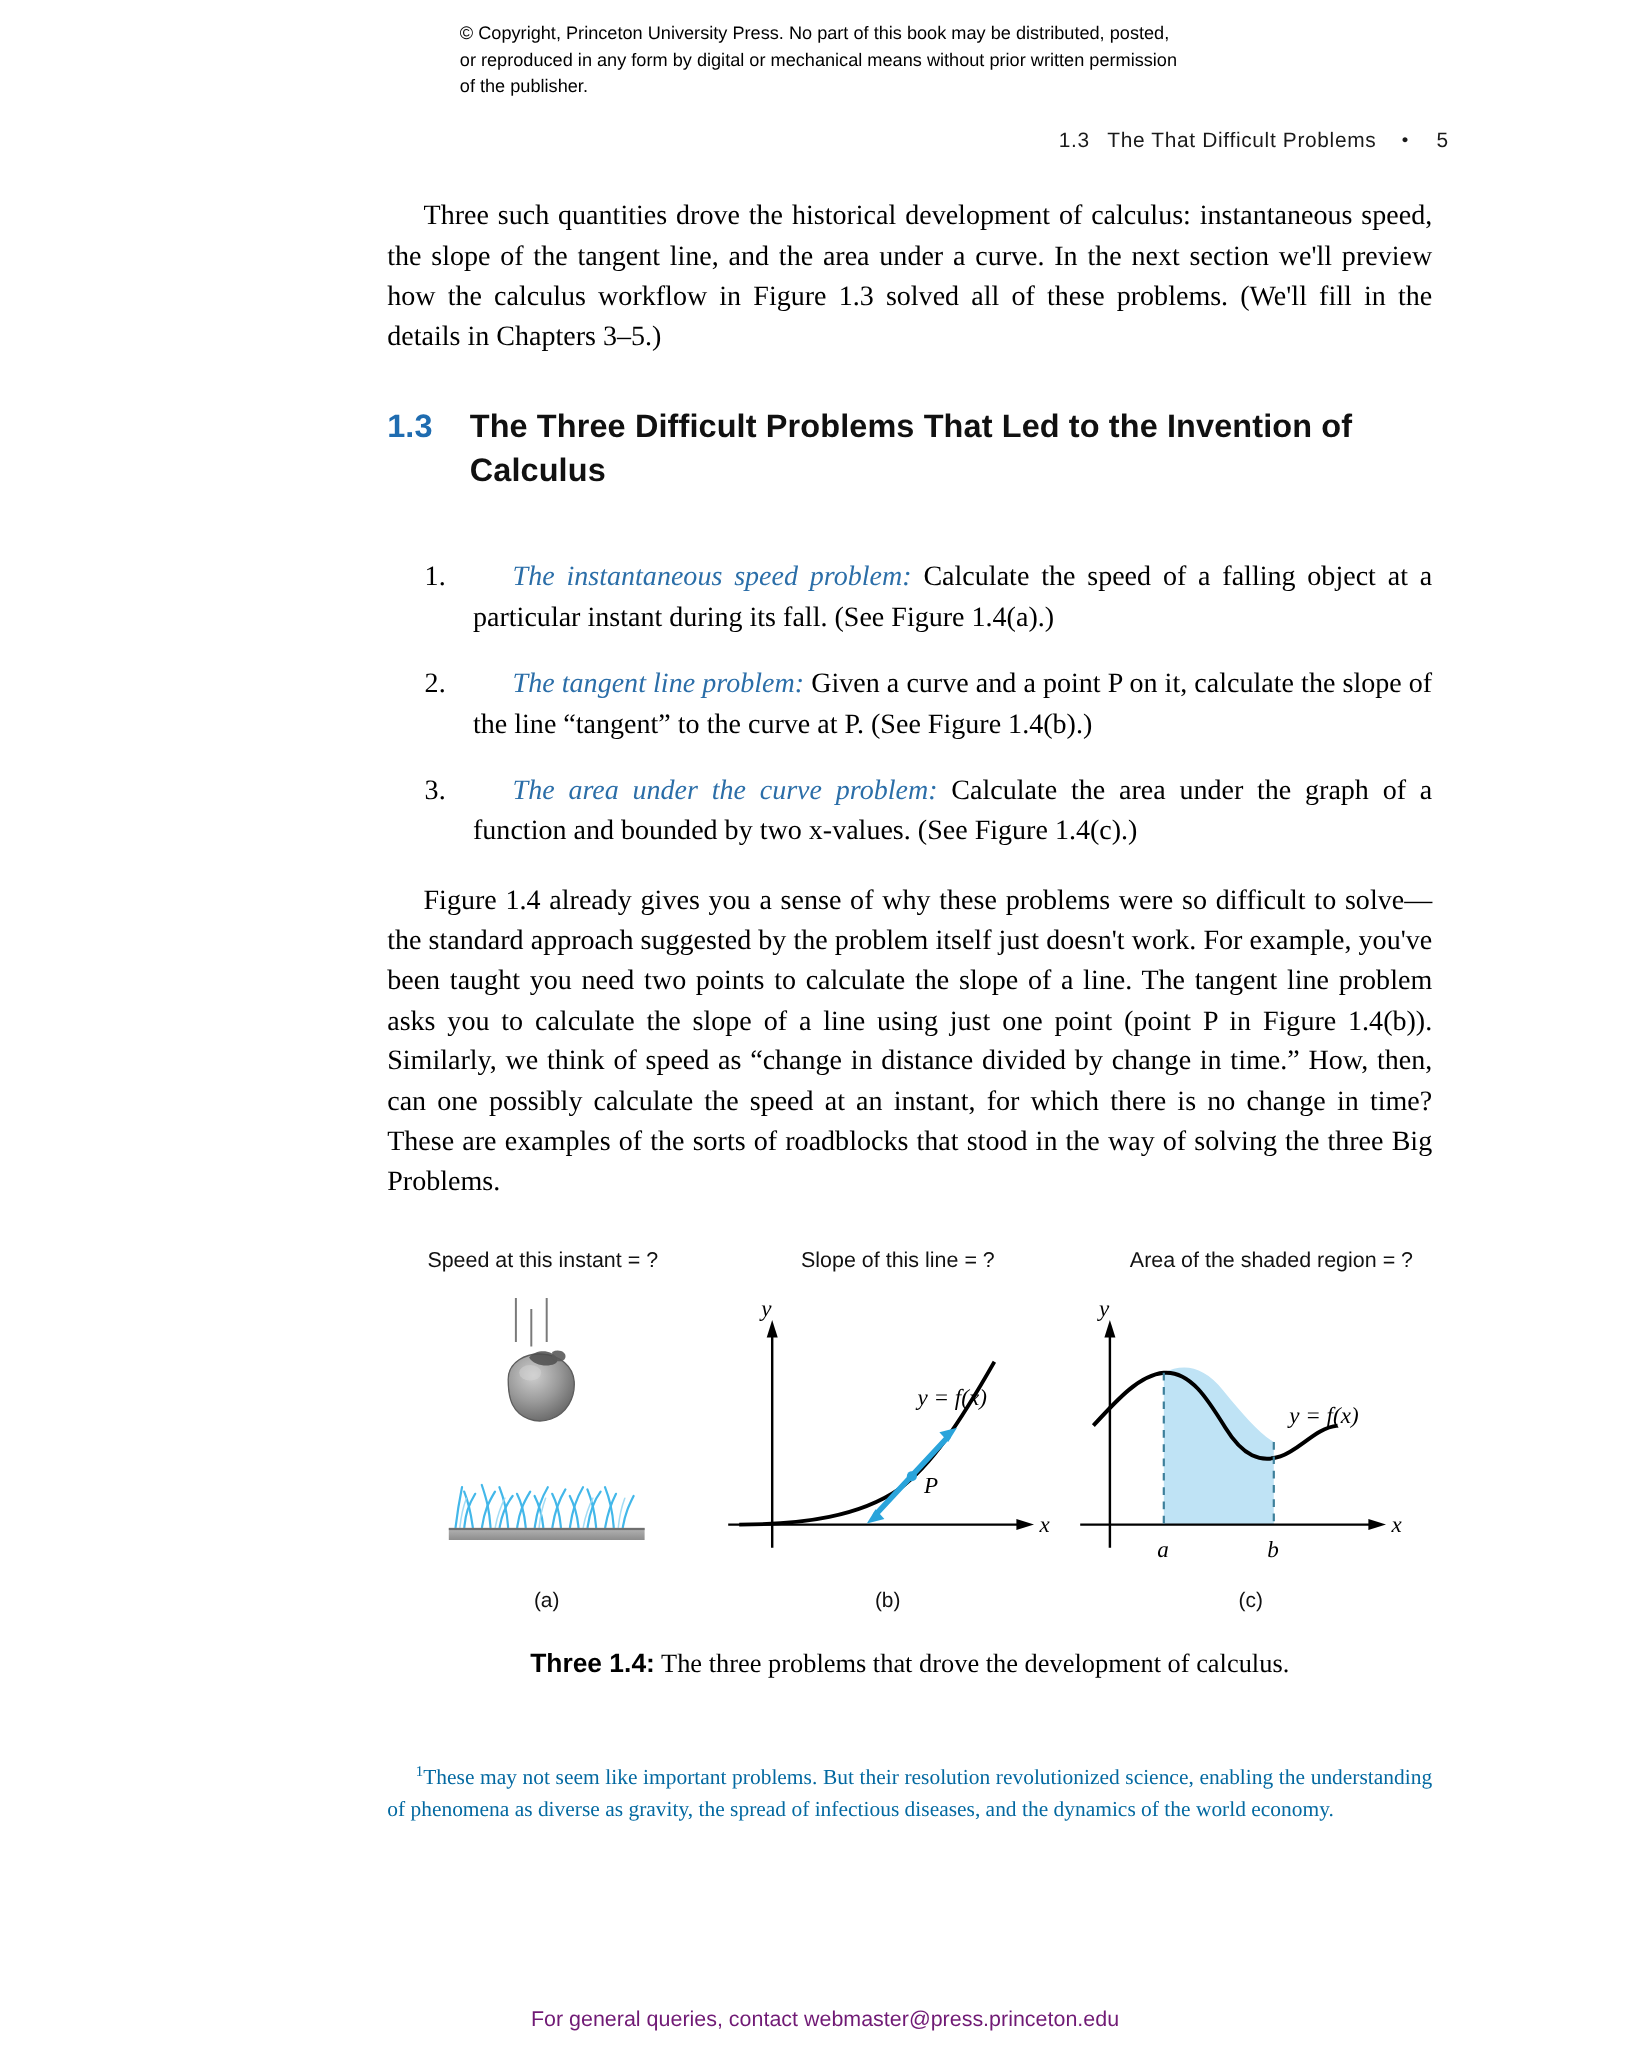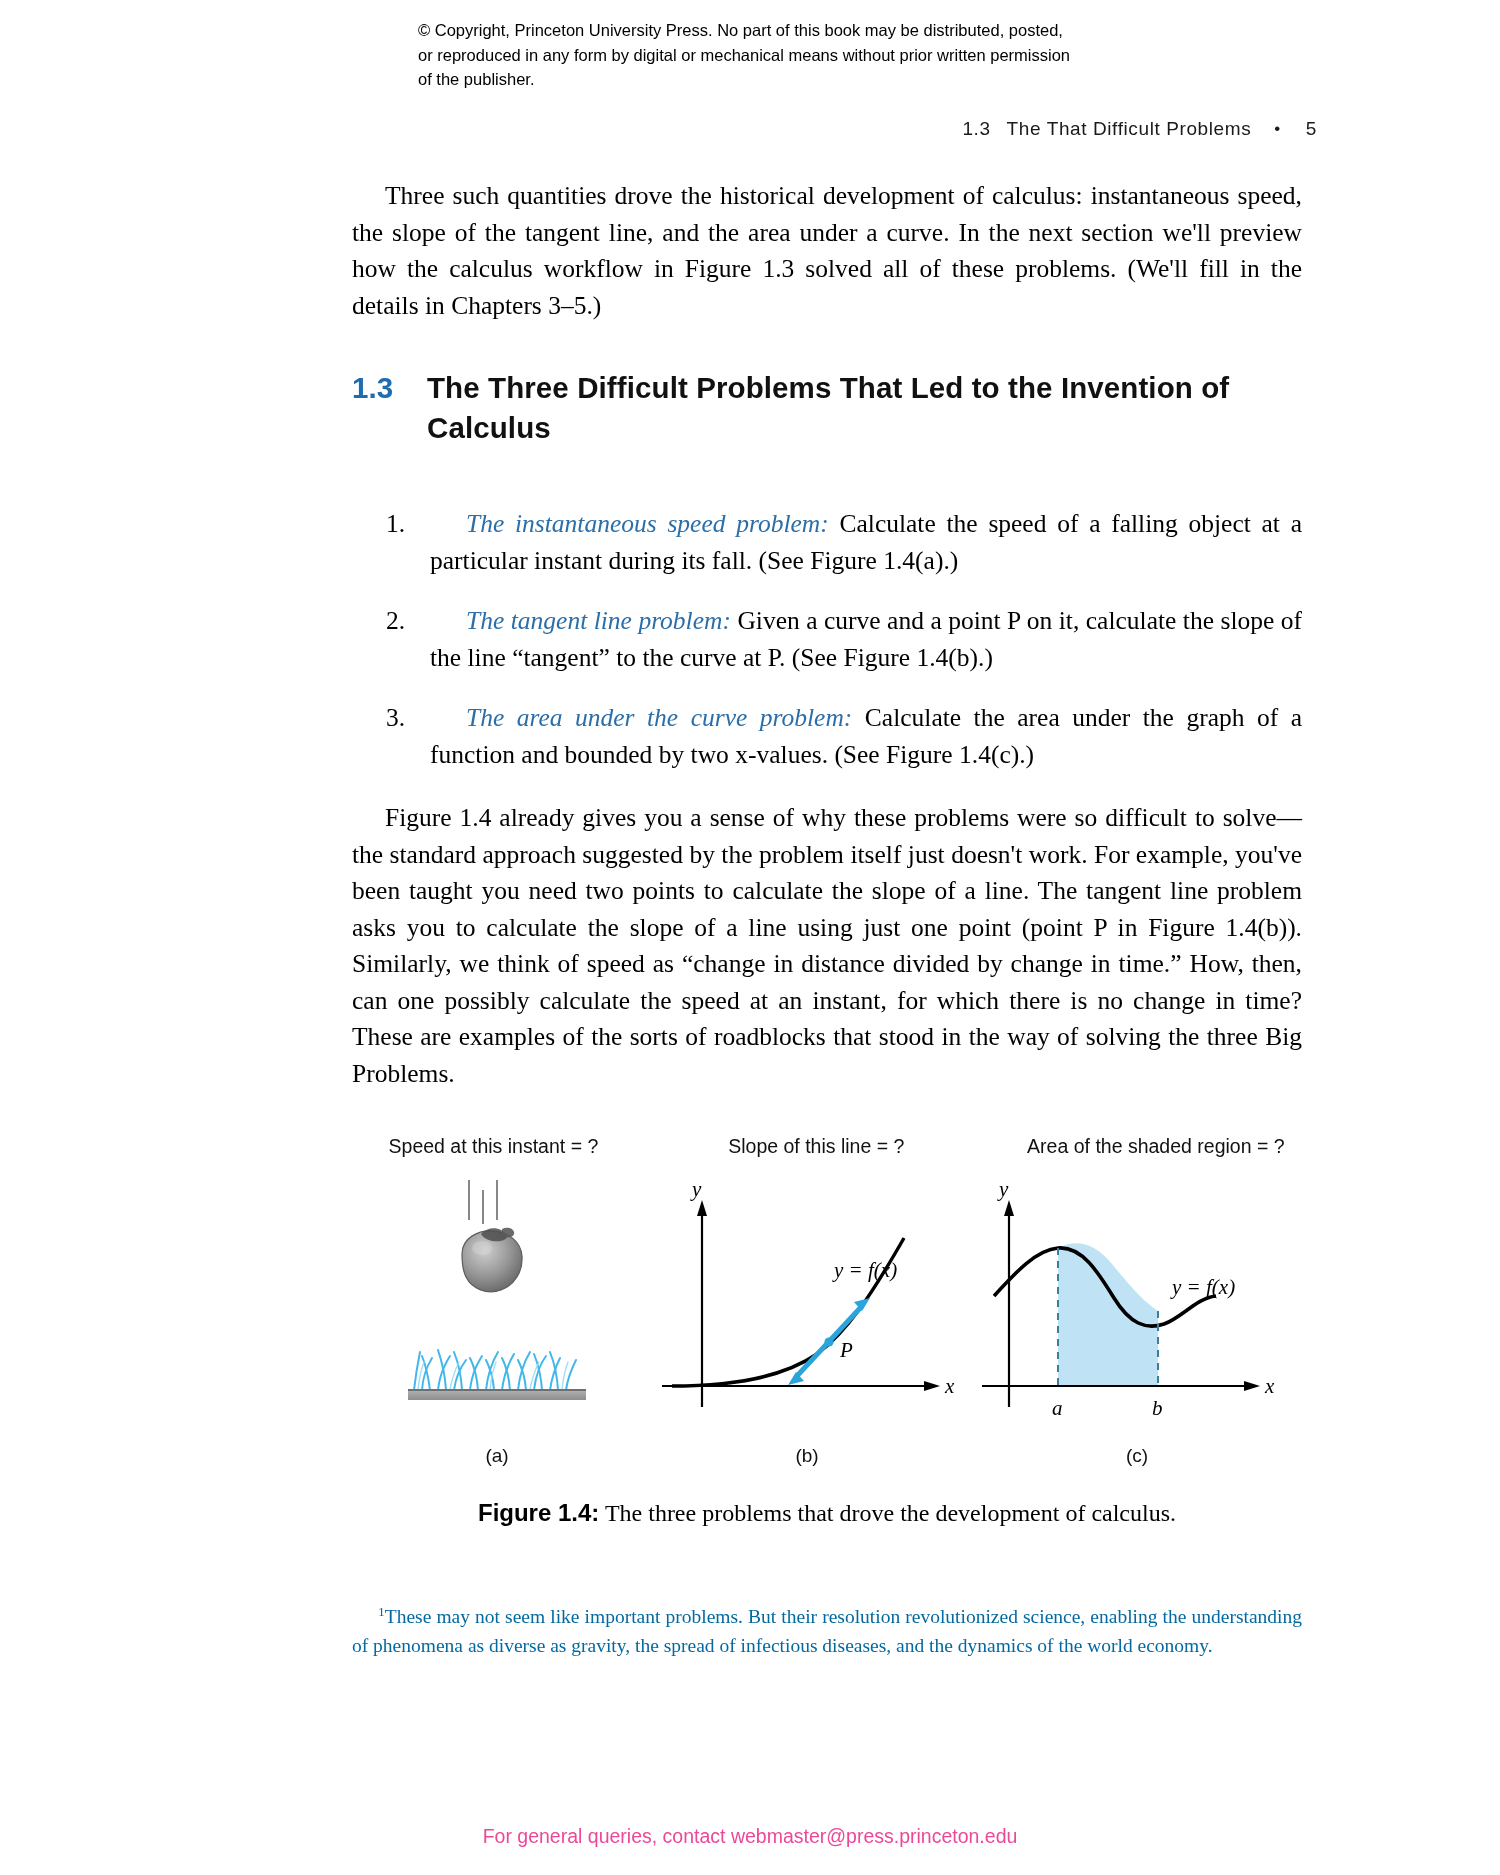--- a/index.html
+++ b/index.html
@@ -208,21 +208,21 @@
 
   
   .footer {
     position: absolute;
     left: 0;
     right: 0;
     top: 1825px;
     text-align: center;
     font-family: "Liberation Sans", sans-serif;
     font-size: 19.5px;
-    color: #ec4899;
+    color: #701a75;
   }
 </style>
 </head>
 <body>
 
 <div class="page">
 
   <div class="copyright">© Copyright, Princeton University Press. No part of this book may be distributed, posted, or reproduced in any form by digital or mechanical means without prior written permission of the publisher.</div>
 
   <div class="runhead">
@@ -389,21 +389,21 @@
       </div>
     </div>
 
     <div class="fig-labels">
       <div class="lb lb1">(a)</div>
       <div class="lb lb2">(b)</div>
       <div class="lb lb3">(c)</div>
     </div>
 
     <div class="fig-caption">
-      <span class="cap-label">Figure 1.4:</span><span class="cap-text"> The three problems that drove the development of calculus.</span>
+      <span class="cap-label">Three 1.4:</span><span class="cap-text"> The three problems that drove the development of calculus.</span>
     </div>
   </div>
 
   <div class="footnote-rule"></div>
   <div class="footnote"><sup>1</sup><span>These may not seem like important problems. But their resolution revolutionized science, enabling the understanding of phenomena as diverse as gravity, the spread of infectious diseases, and the dynamics of the world economy.</span></div>
 
   <div class="footer">For general queries, contact webmaster@press.princeton.edu</div>
 
 </div>
 

